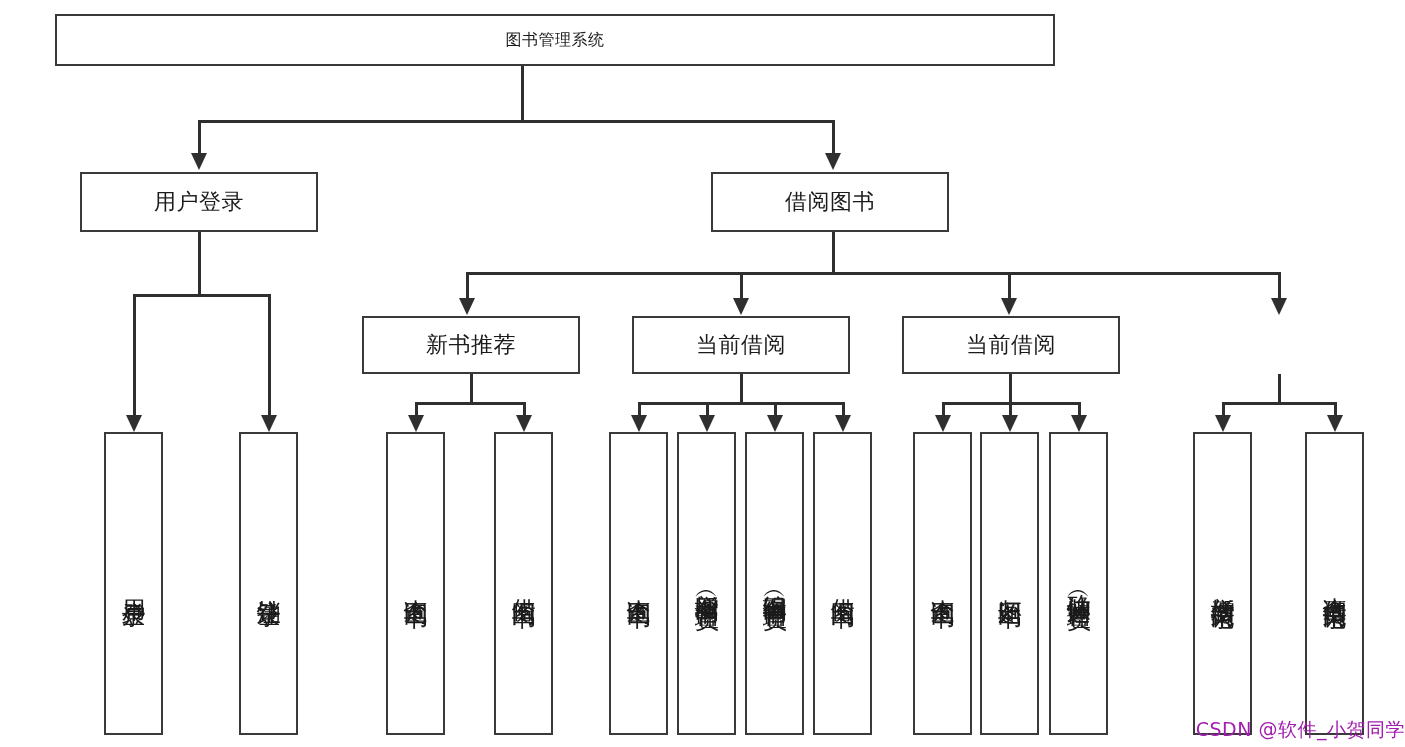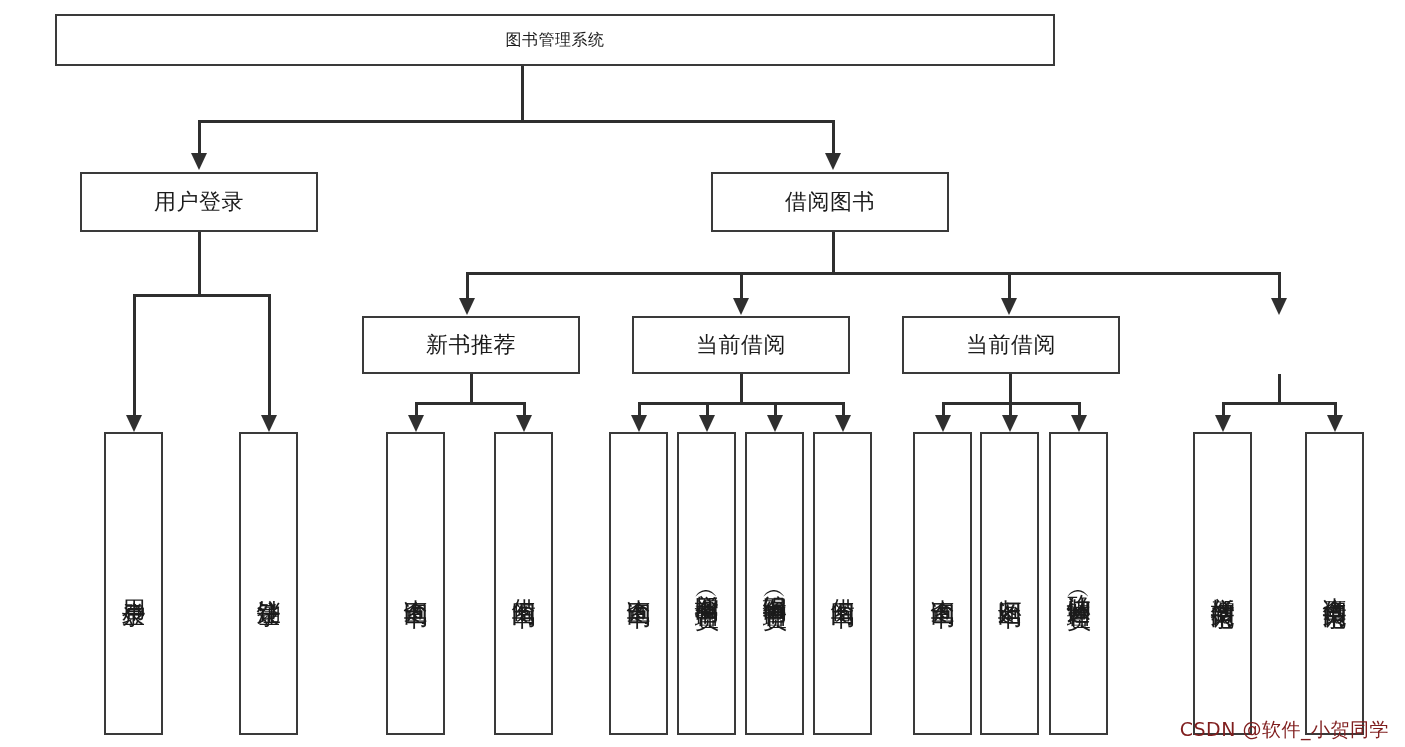--- a/index.html
+++ b/index.html
@@ -69,24 +69,24 @@
     width: 0;
     height: 0;
     border-left: 8px solid transparent;
     border-right: 8px solid transparent;
     border-top: 17px solid #2f2f2f;
     z-index: 2;
   }
   
   #watermark {
     position: absolute;
-    right: 16px;
+    right: 0;
     bottom: 4px;
     font-size: 19px;
-    color: #7f1d1d;
+    color: #a21caf;
     letter-spacing: 0.5px;
     z-index: 5;
     white-space: nowrap;
   }
 </style>
 </head>
 <body>
 
 <div id="canvas">
 

